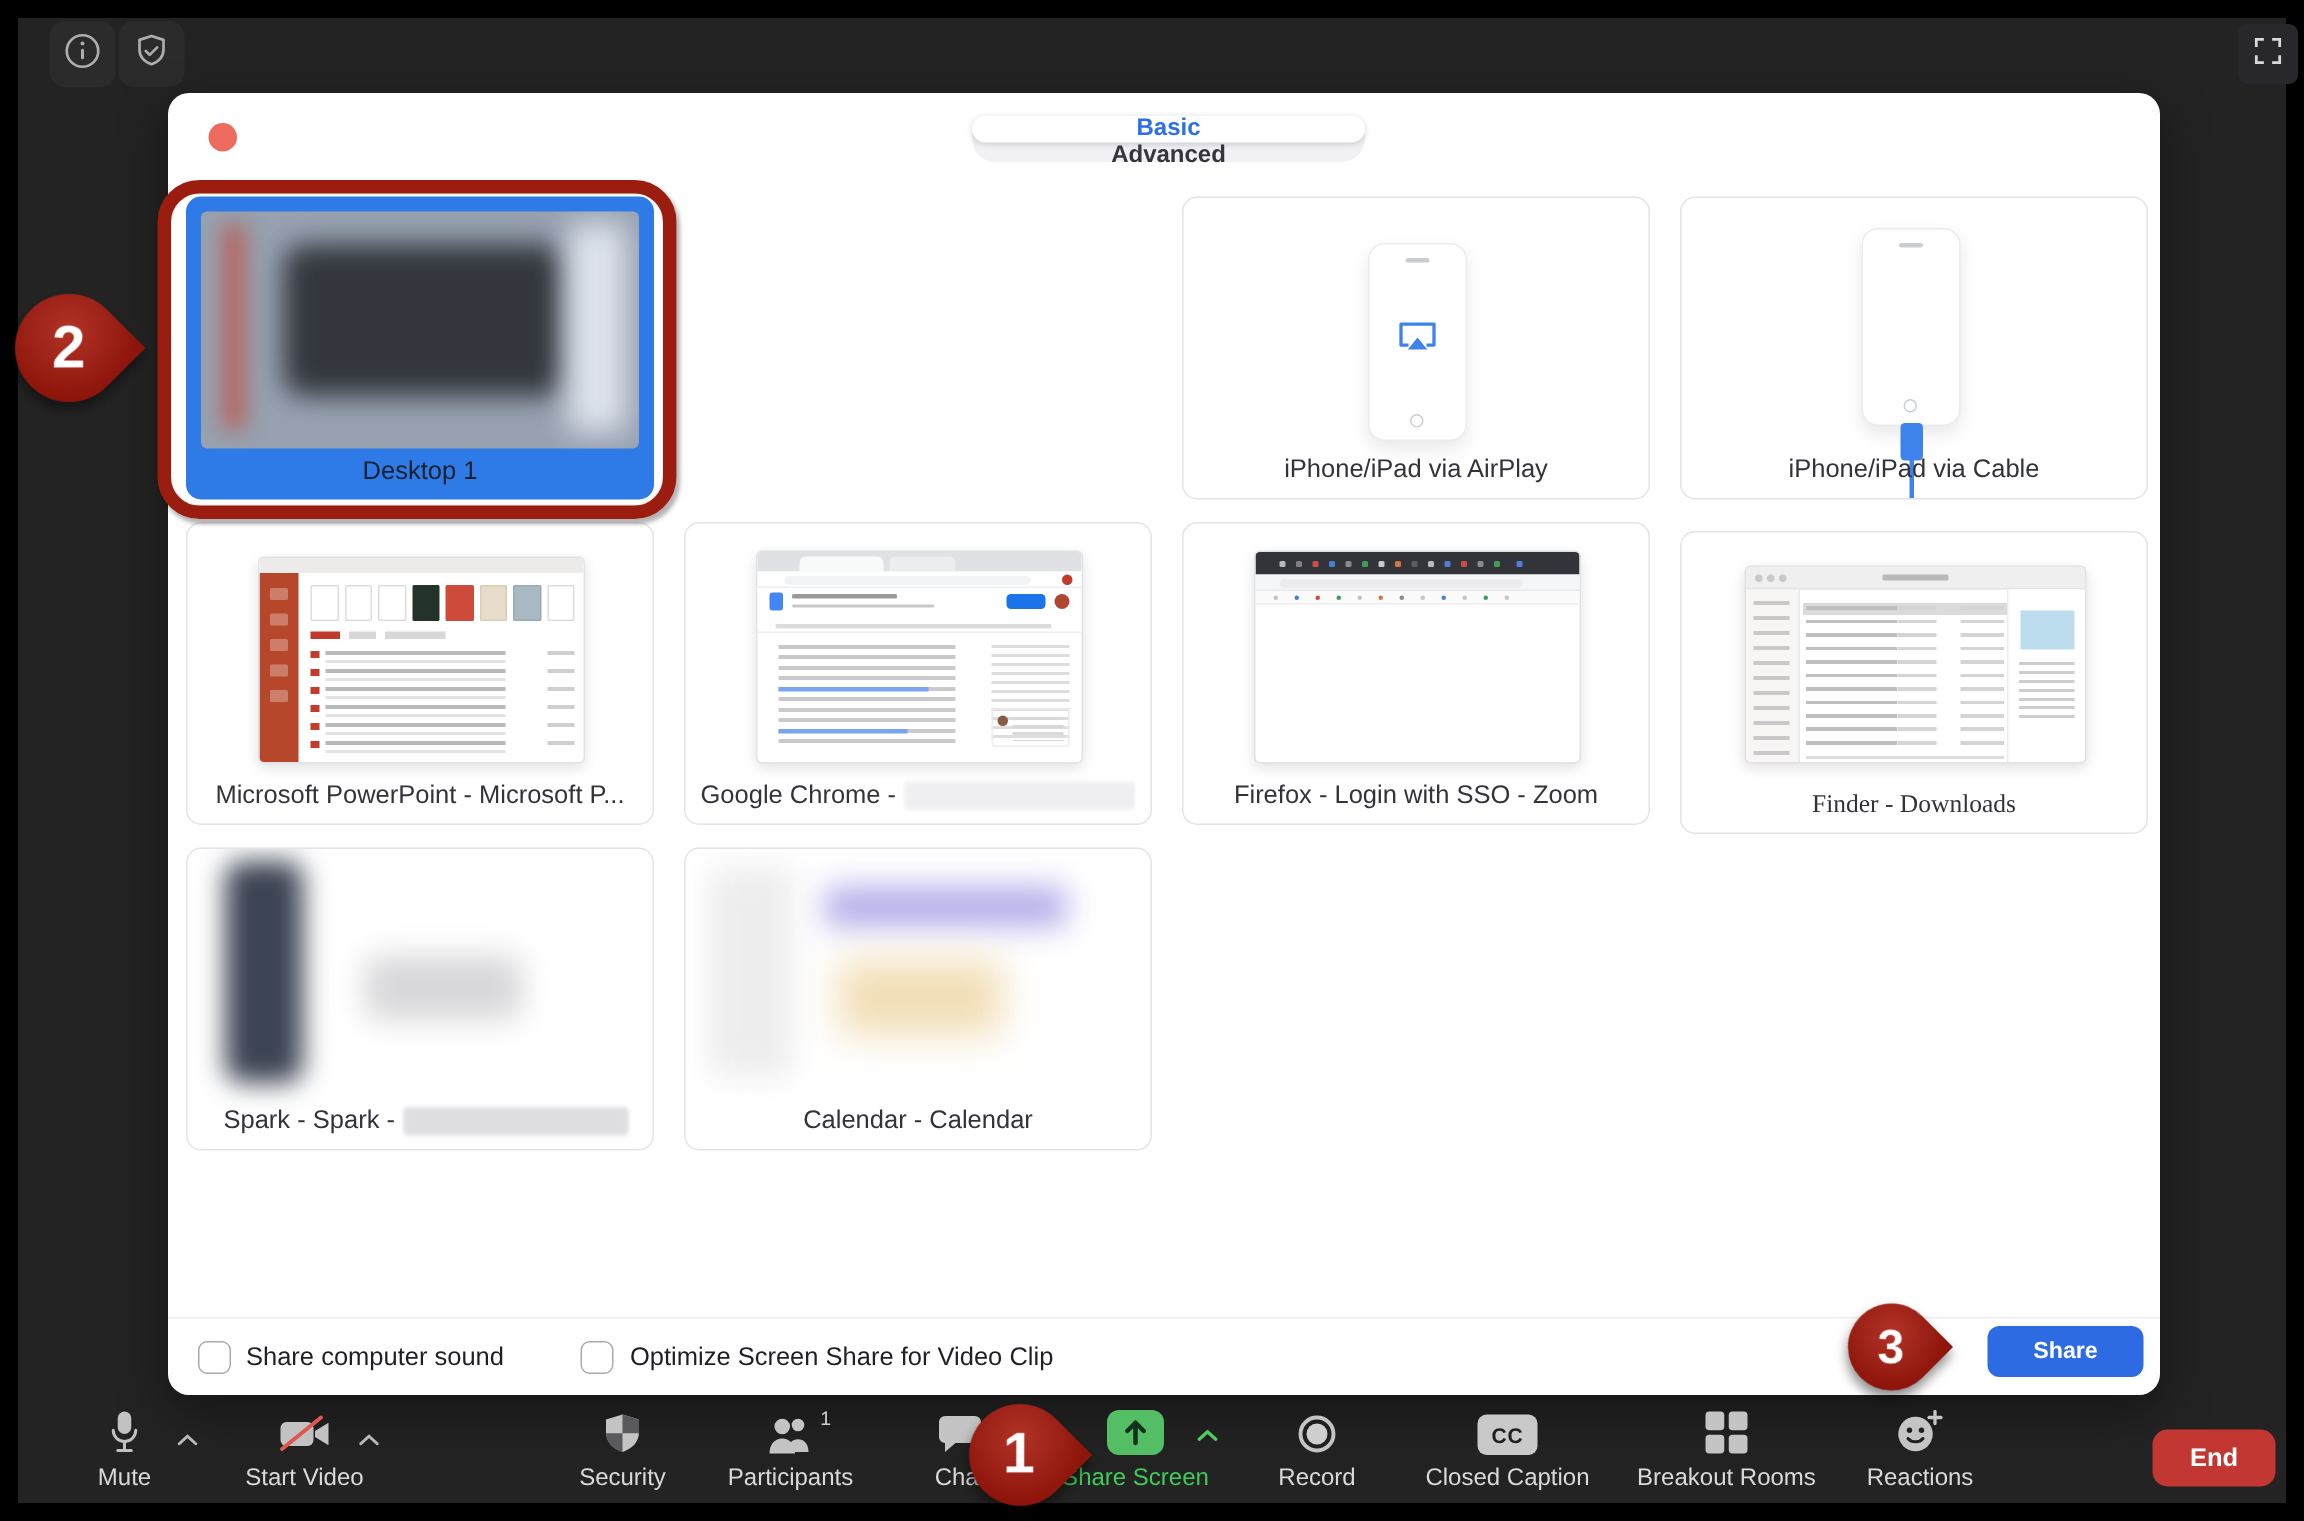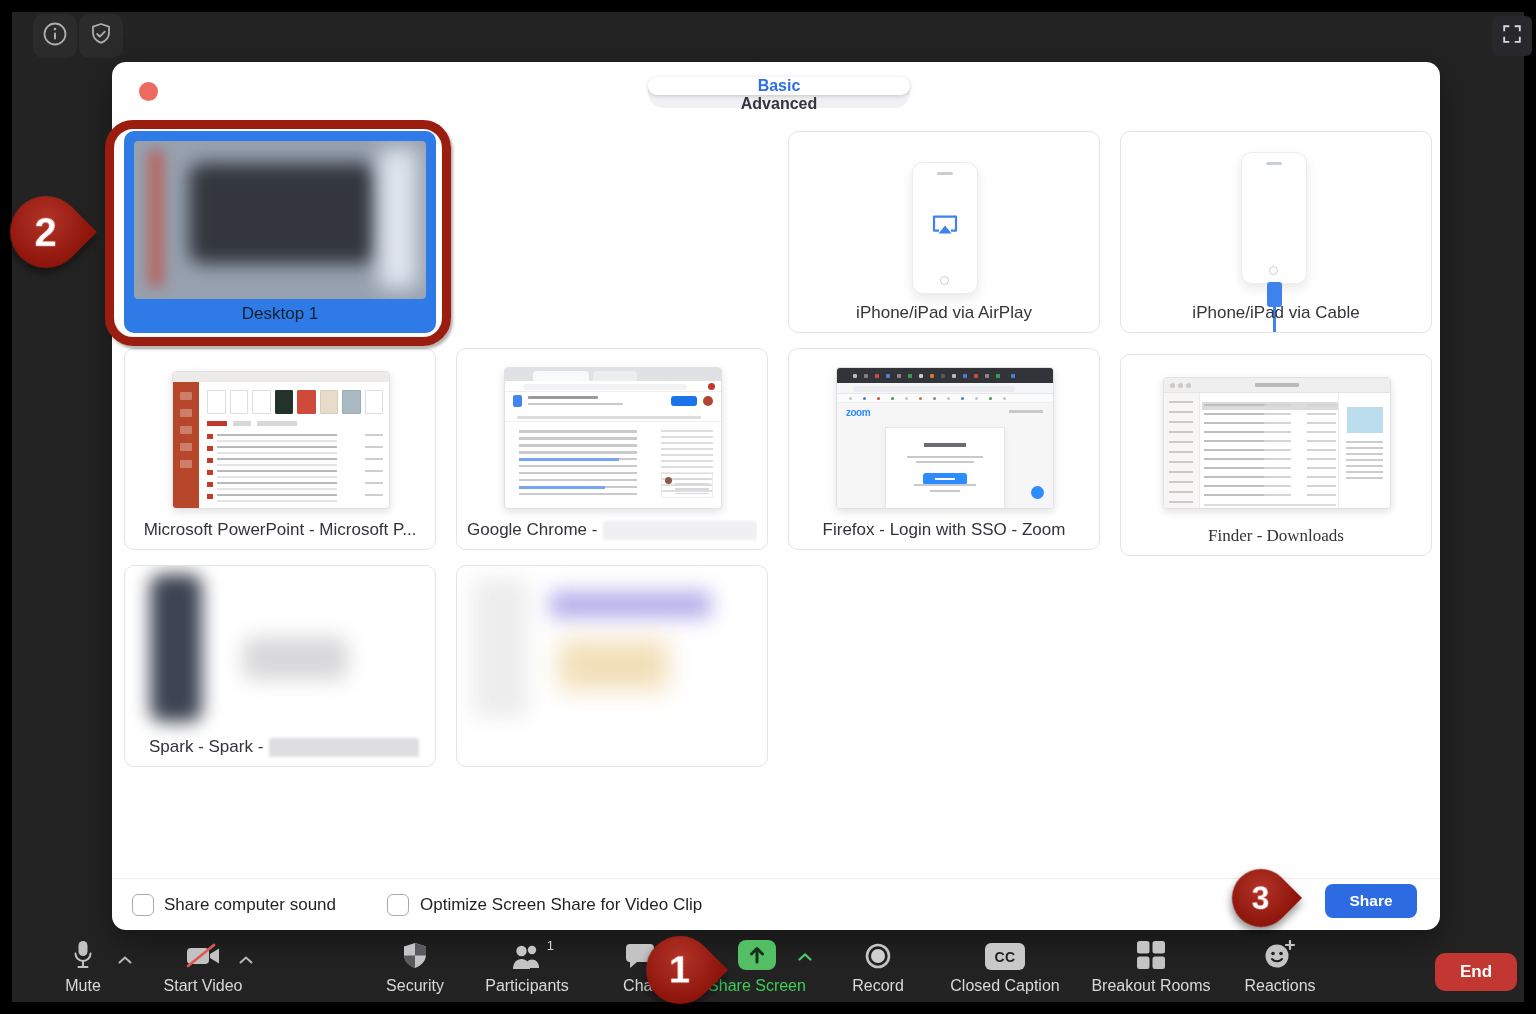--- a/index.html
+++ b/index.html
@@ -131,21 +131,21 @@
   .sp-bar { position:absolute; left:8%; top:5%; width:17%; height:88%; background:#3C4352; border-radius:12px; filter:blur(9px); }
   .sp-blob { position:absolute; left:38%; top:42%; width:34%; height:26%; background:#D8D8DA; border-radius:10px; filter:blur(10px); }
   .cal-left { position:absolute; left:5%; top:8%; width:18%; height:82%; background:#EDEDED; filter:blur(10px); }
   .cal-band { position:absolute; left:30%; top:15%; width:52%; height:16%; background:#B5AEEA; filter:blur(10px); }
   .cal-blob { position:absolute; left:33%; top:44%; width:35%; height:30%; background:#F2DFB8; filter:blur(12px); }
 
   
   .dlg-footer { position:absolute; left:0; right:0; top:816px; height:52px; border-top:1px solid #EDEDF0; }
   .chk { position:absolute; top:15px; width:22px; height:22px; border:1.5px solid #A9A9B2; border-radius:6px; background:#fff; }
   .chk-label { position:absolute; top:15px; height:22px; line-height:22px; font-size:17px; font-weight:500; color:#1F1F26; }
-  .share-btn { position:absolute; left:1213px; top:822px; width:92px; height:34px; background:#2C6BE2; border-radius:8px; color:#fff; font-size:15.5px; font-weight:700; display:flex; align-items:center; justify-content:center; }
+  .share-btn { position:absolute; left:1213px; top:822px; width:104px; height:34px; background:#2C6BE2; border-radius:8px; color:#fff; font-size:15.5px; font-weight:700; display:flex; align-items:center; justify-content:center; }
 
   
   .tb-item { position:absolute; top:940px; width:140px; display:flex; flex-direction:column; align-items:center; gap:7px; }
   .tb-icon { height:30px; display:flex; align-items:flex-end; justify-content:center; position:relative; }
   .tb-label { font-size:16px; color:#D9D9D9; white-space:nowrap; }
   .tb-label.green { color:#3FCC58; }
   .tb-badge { position:absolute; right:-11px; top:-2px; font-size:13px; color:#D0D0D0; }
   .chev { position:absolute; width:14px; height:8px; }
   .share-ico { width:38px; height:30px; background:#53BE63; border-radius:8px; display:flex; align-items:center; justify-content:center; }
   .cc-badge { width:40px; height:27px; background:#C9C9C9; border-radius:6px; color:#1F1F1F; font-size:14px; font-weight:700; display:flex; align-items:center; justify-content:center; letter-spacing:.5px; }
@@ -288,35 +288,20 @@
       <div class="mini" style="left:47px;top:18px;width:218px;height:142px;">
         <div class="ff-top">
             <div class="ff-dot"></div>
           </div>
         <div class="ff-nav">
             <div class="ff-url"></div>
           </div>
         <div class="ff-bm">
             <div class="ff-bmdots"></div>
           </div>
-        <div class="ff-body">
-          <div class="ff-logo">zoom</div>
-          <div class="ff-toplinks"></div>
-          <div class="ff-card">
-              <div class="ff-cardtitle"></div>
-              <div class="ff-cardline1"></div>
-              <div class="ff-cardline2"></div>
-              <div class="ff-cardbtn">
-                <i></i>
-              </div>
-            </div>
-          <div class="ff-foot1"></div>
-            <div class="ff-foot2"></div>
-          <div class="ff-help"></div>
-        </div>
       </div>
       <div class="tile-label">Firefox - Login with SSO - Zoom</div>
     </div>
 
     <div class="tile" style="left:1008px;top:292px;font-family:Liberation Serif, serif;">
       <div class="mini" style="left:42px;top:22px;width:228px;height:132px;">
         <div class="fd-top">
             <div class="fd-traffic"></div>
             <div class="fd-title"></div>
           </div>
@@ -342,20 +327,21 @@
         <span class="redact" style="width:150px;background:#DEDEE0;"></span>
       </div>
     </div>
 
     <div class="tile" style="left:344px;top:503px;">
       <div style="position:absolute;inset:0 0 32px 0;">
         <div class="cal-left"></div>
           <div class="cal-band"></div>
           <div class="cal-blob"></div>
       </div>
+      <div class="tile-label">Calendar - Calendar</div>
     </div>
 
     <div class="dlg-footer">
       <div class="chk" style="left:20px;"></div>
       <div class="chk-label" style="left:52px;">Share computer sound</div>
       <div class="chk" style="left:275px;"></div>
       <div class="chk-label" style="left:308px;">Optimize Screen Share for Video Clip</div>
     </div>
     <div class="share-btn">Share</div>
   </div>

